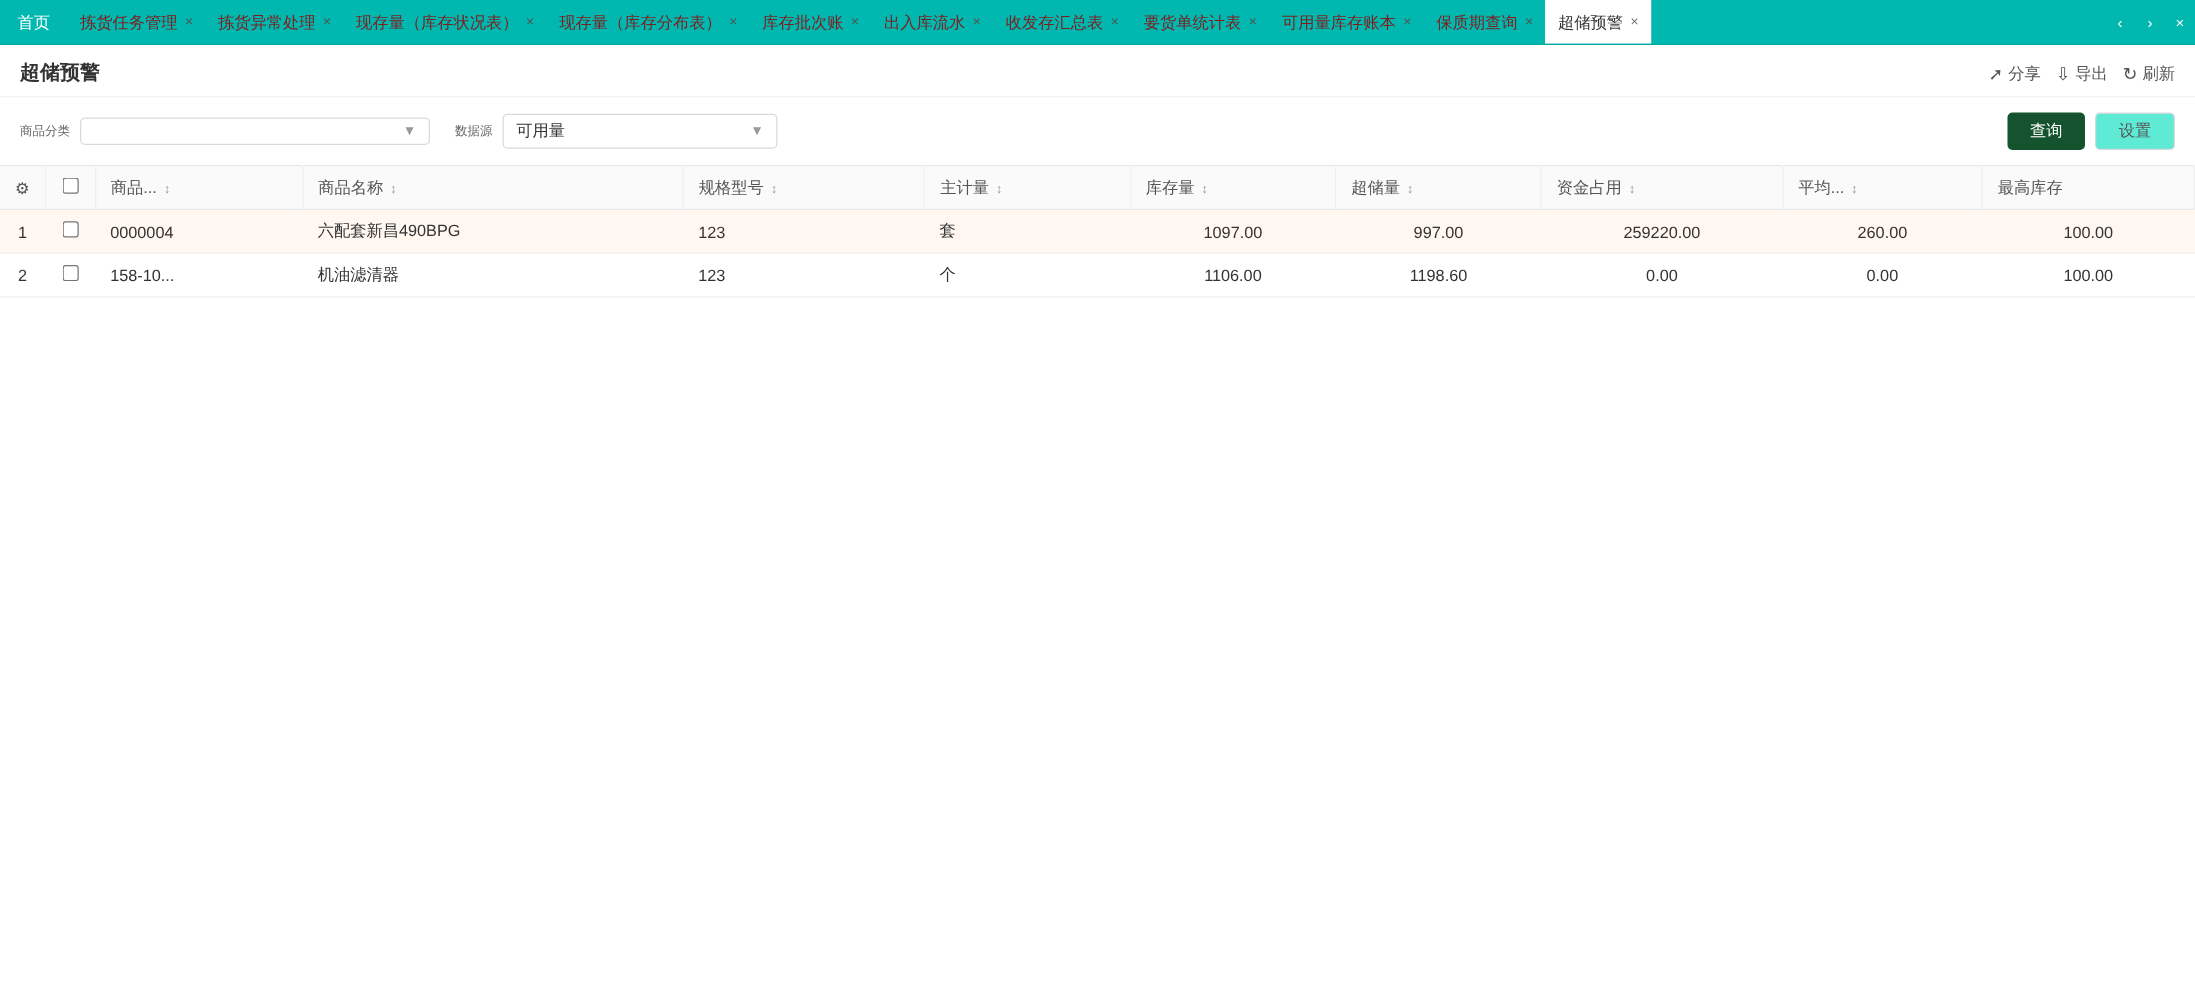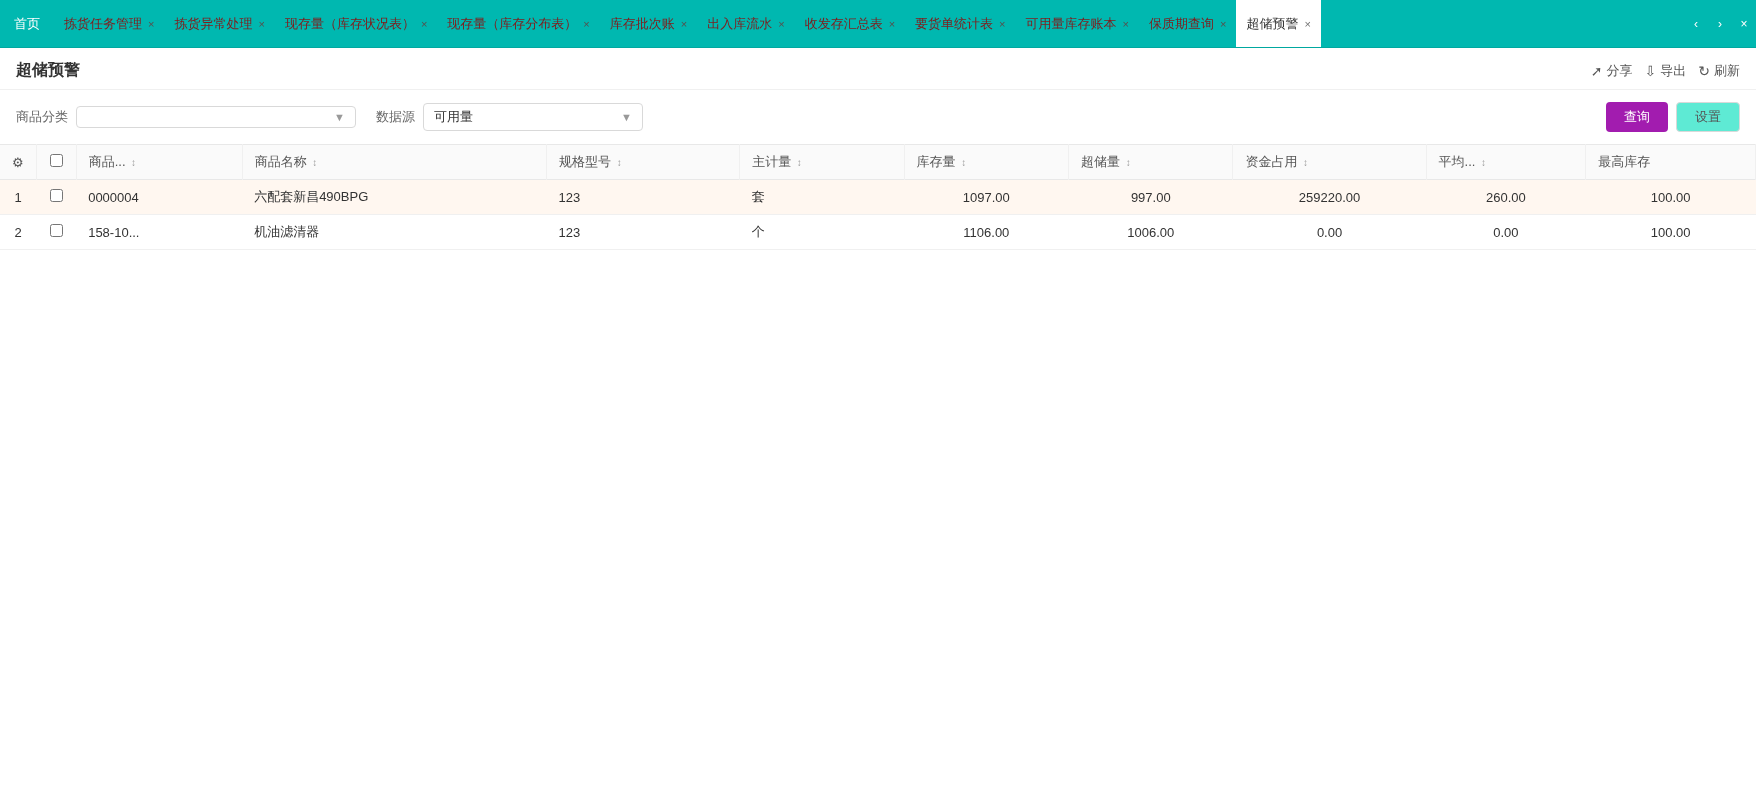--- a/index.html
+++ b/index.html
@@ -3,21 +3,21 @@
   <meta charset="utf-8">
   <style>
     * { box-sizing: border-box; margin: 0; padding: 0; }
     body { font-family: "Microsoft YaHei", "PingFang SC", sans-serif; font-size: 13px; background: #f5f5f5; color: #333; }
 
     
     .top-nav {
       display: flex;
       align-items: center;
       background: #00b8b0;
-      height: 48px;
+      height: 36px;
       overflow: hidden;
       border-bottom: 1px solid #00a8a0;
     }
     .top-nav-item {
       display: flex;
       align-items: center;
       padding: 0 10px;
       height: 100%;
       color: #7f1d1d;
       font-size: 13px;
@@ -103,21 +103,21 @@
       gap: 20px;
       background: #fff;
     }
     .filter-item {
       display: flex;
       align-items: center;
       gap: 8px;
     }
     .filter-label {
       color: #666;
-      font-size: 13px;
+      font-size: 10px;
       white-space: nowrap;
     }
     .filter-select {
       display: flex;
       align-items: center;
       border: 1px solid #d9d9d9;
       border-radius: 4px;
       padding: 4px 10px;
       min-width: 200px;
       cursor: pointer;
@@ -127,21 +127,21 @@
       font-size: 13px;
     }
     .filter-select .chevron { color: #999; font-size: 11px; margin-left: 8px; }
 
     .filter-actions {
       margin-left: auto;
       display: flex;
       gap: 8px;
     }
     .btn-query {
-      background: #a21caf;
+      background: #14532d;
       color: #fff;
       border: none;
       border-radius: 4px;
       padding: 6px 18px;
       cursor: pointer;
       font-size: 13px;
     }
     .btn-settings {
       background: #5eead4;
       color: #555;
@@ -301,21 +301,21 @@
       <td class="td-num">100.00</td>
     </tr>
           <tr>
       <td class="td-center">2</td>
       <td class="td-center"><input type="checkbox" style=""></td>
       <td>158-10...</td>
       <td>机油滤清器</td>
       <td>123</td>
       <td>个</td>
       <td class="td-num">1106.00</td>
-      <td class="td-num">1006.00</td>
+      <td class="td-num">1198.60</td>
       <td class="td-num">0.00</td>
       <td class="td-num">0.00</td>
       <td class="td-num">100.00</td>
     </tr>
         </tbody>
     </table>
   </div>
 
 </div>
 

